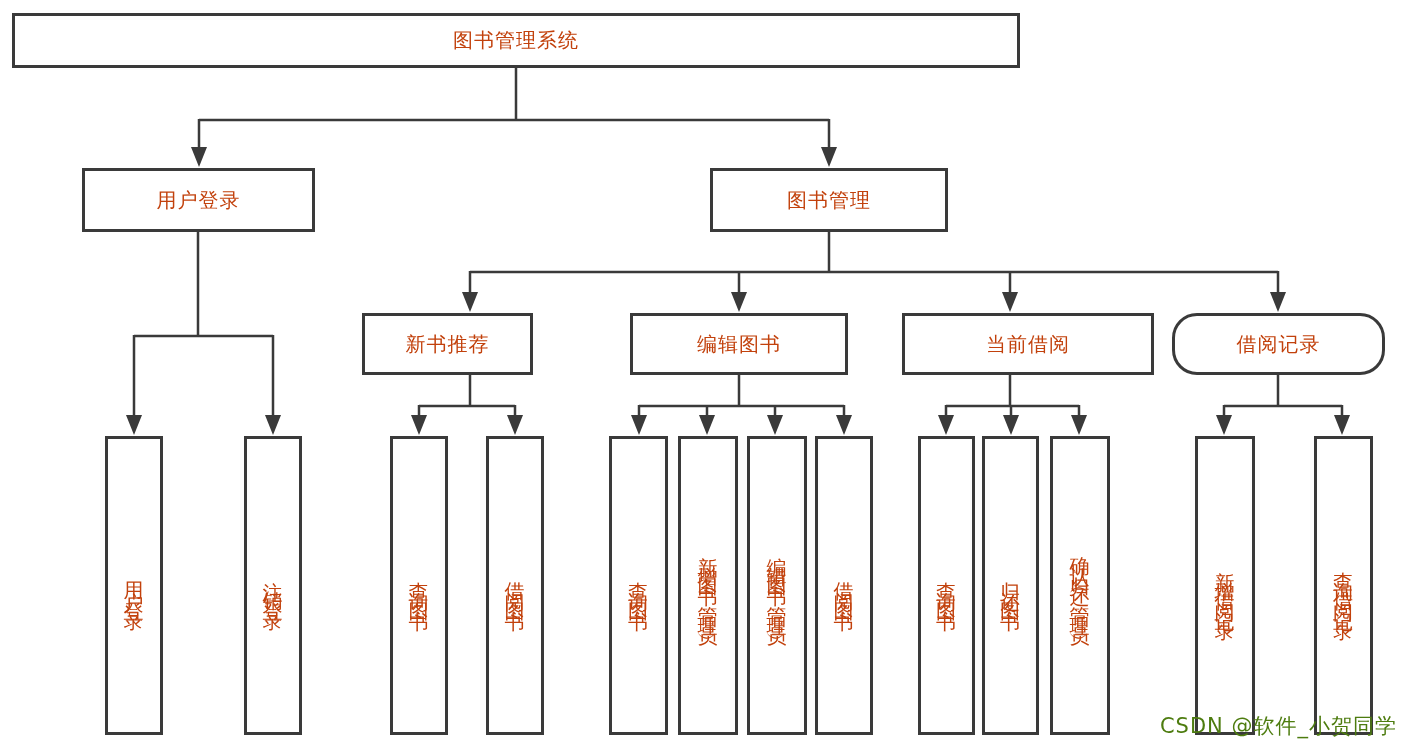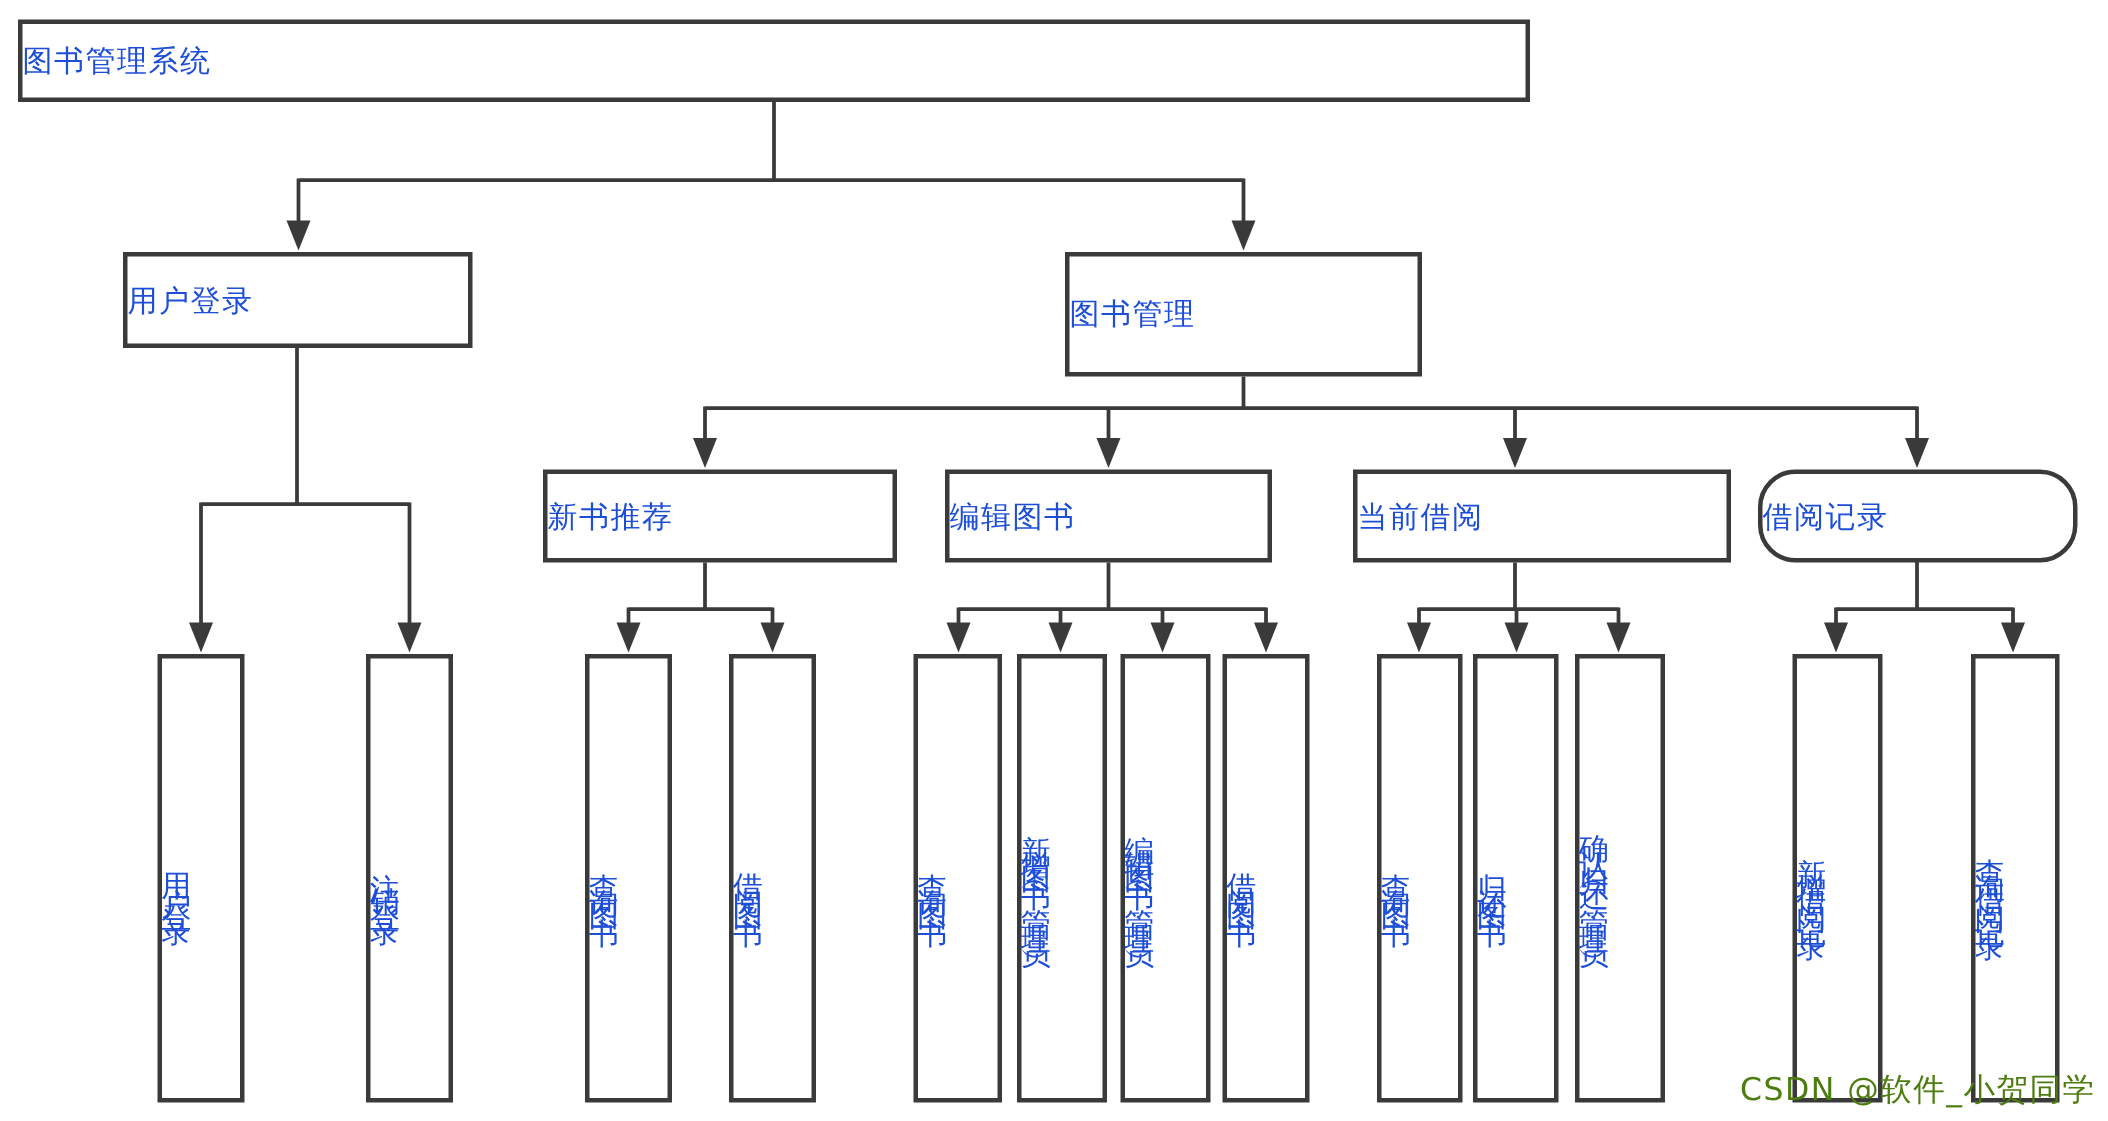--- a/index.html
+++ b/index.html
@@ -17,42 +17,43 @@
     width: 1405px; height: 747px;
     pointer-events: none;
   }
   .node {
     position: absolute;
     box-sizing: border-box;
     border: 3px solid #3a3a3a;
     background: #ffffff;
     display: flex;
     align-items: center;
-    color: #1d4ed8;
+    justify-content: center;
+    color: #c2410c;
   }
   .node.h .label {
     font-size: 20px;
     letter-spacing: 1px;
     white-space: nowrap;
   }
   .node.v .label {
     writing-mode: vertical-rl;
     text-orientation: mixed;
     font-size: 20px;
     line-height: 1;
     letter-spacing: 10px;
     white-space: nowrap;
   }
   
   .n-root   { left: 12px;  top: 13px;  width: 1008px; height: 55px; }
   
   .n-login  { left: 82px;  top: 168px; width: 233px; height: 64px; }
-  .n-mgmt   { left: 710px; top: 168px; width: 238px; height: 83px; }
+  .n-mgmt   { left: 710px; top: 168px; width: 238px; height: 64px; }
   
-  .n-newrec { left: 362px;  top: 313px; width: 236px; height: 62px; }
+  .n-newrec { left: 362px;  top: 313px; width: 171px; height: 62px; }
   .n-borrow { left: 630px;  top: 313px; width: 218px; height: 62px; }
   .n-curr   { left: 902px;  top: 313px; width: 252px; height: 62px; }
   .n-record { left: 1172px; top: 313px; width: 213px; height: 62px; border-radius: 25px; }
   
   .leaf { top: 436px; height: 299px; }
   .l1  { left: 105px;  width: 58px; }
   .l2  { left: 244px;  width: 58px; }
   .l3  { left: 390px;  width: 58px; }
   .l4  { left: 486px;  width: 58px; }
   .l5  { left: 609px;  width: 59px; }

